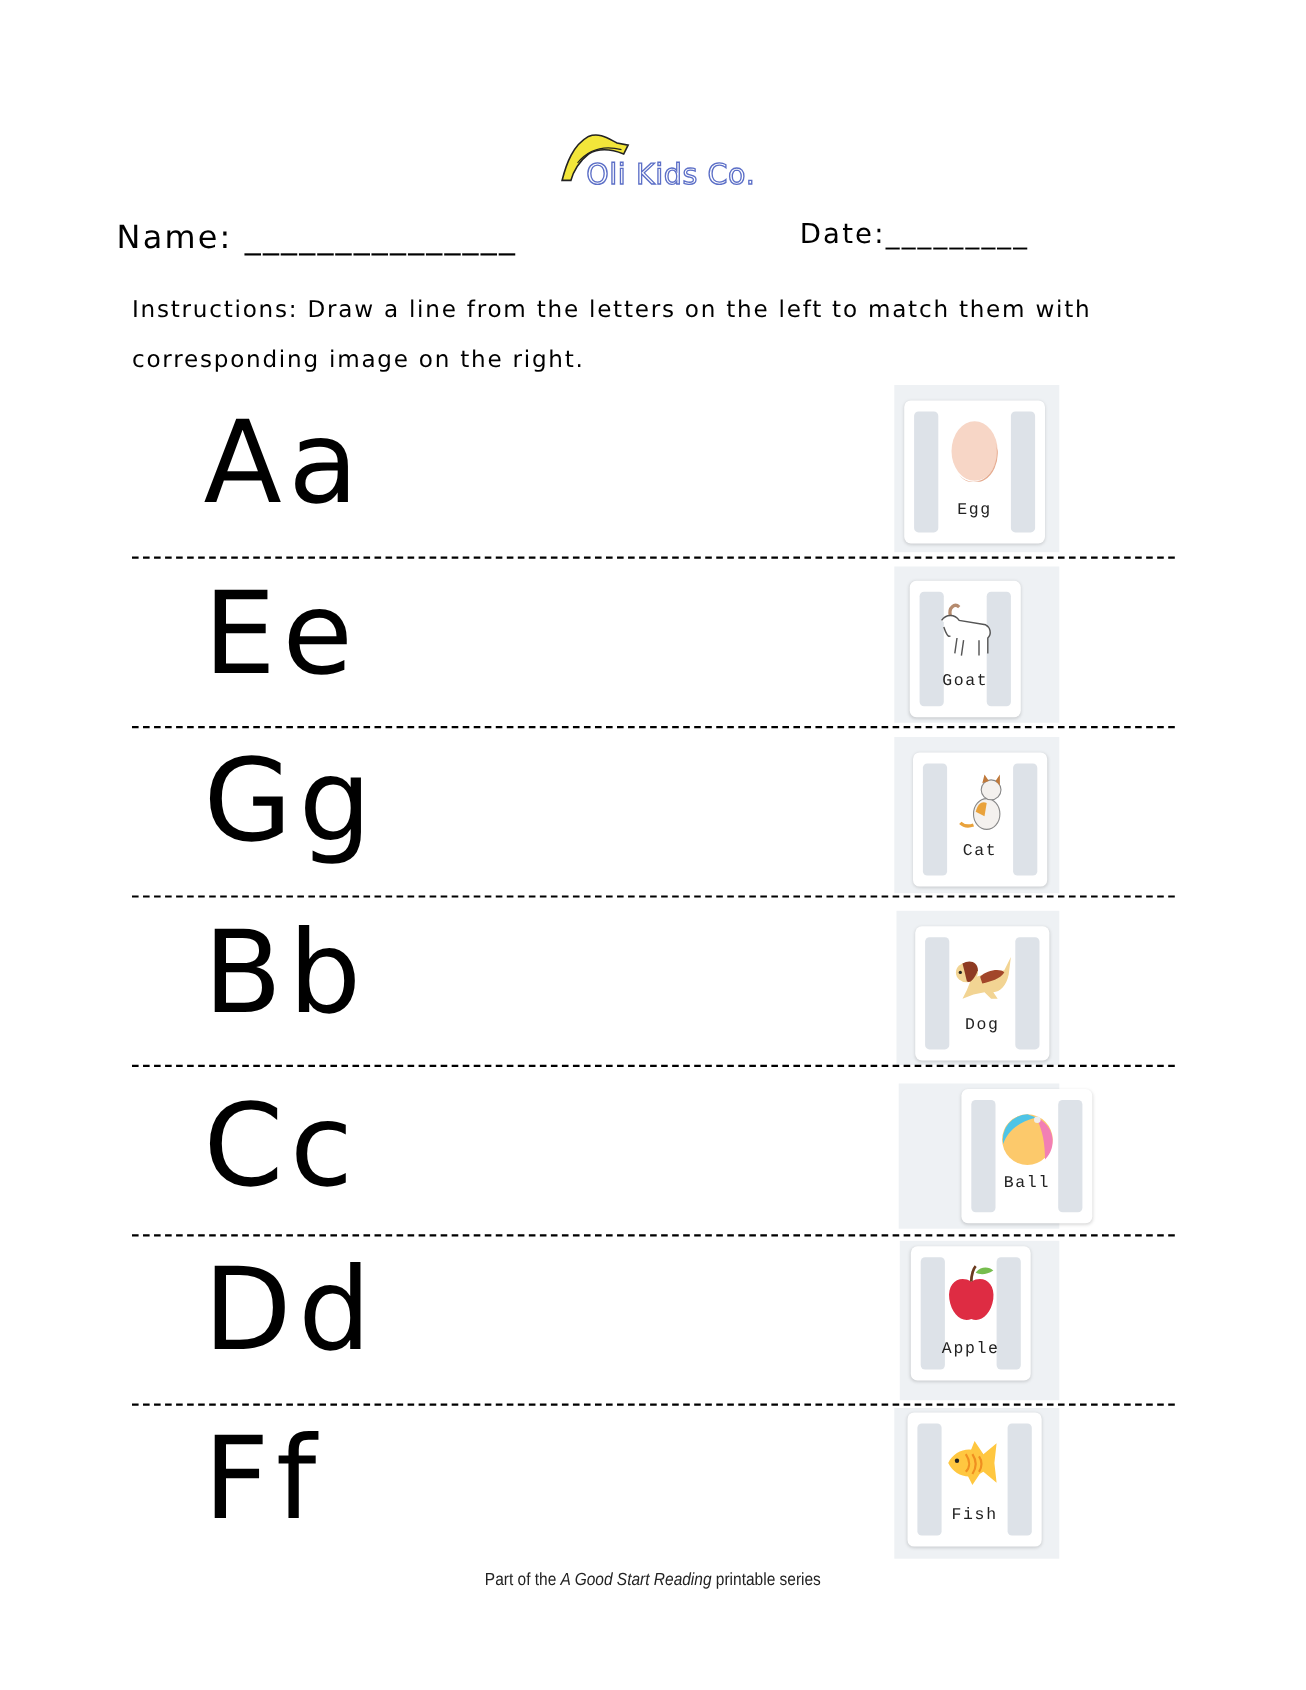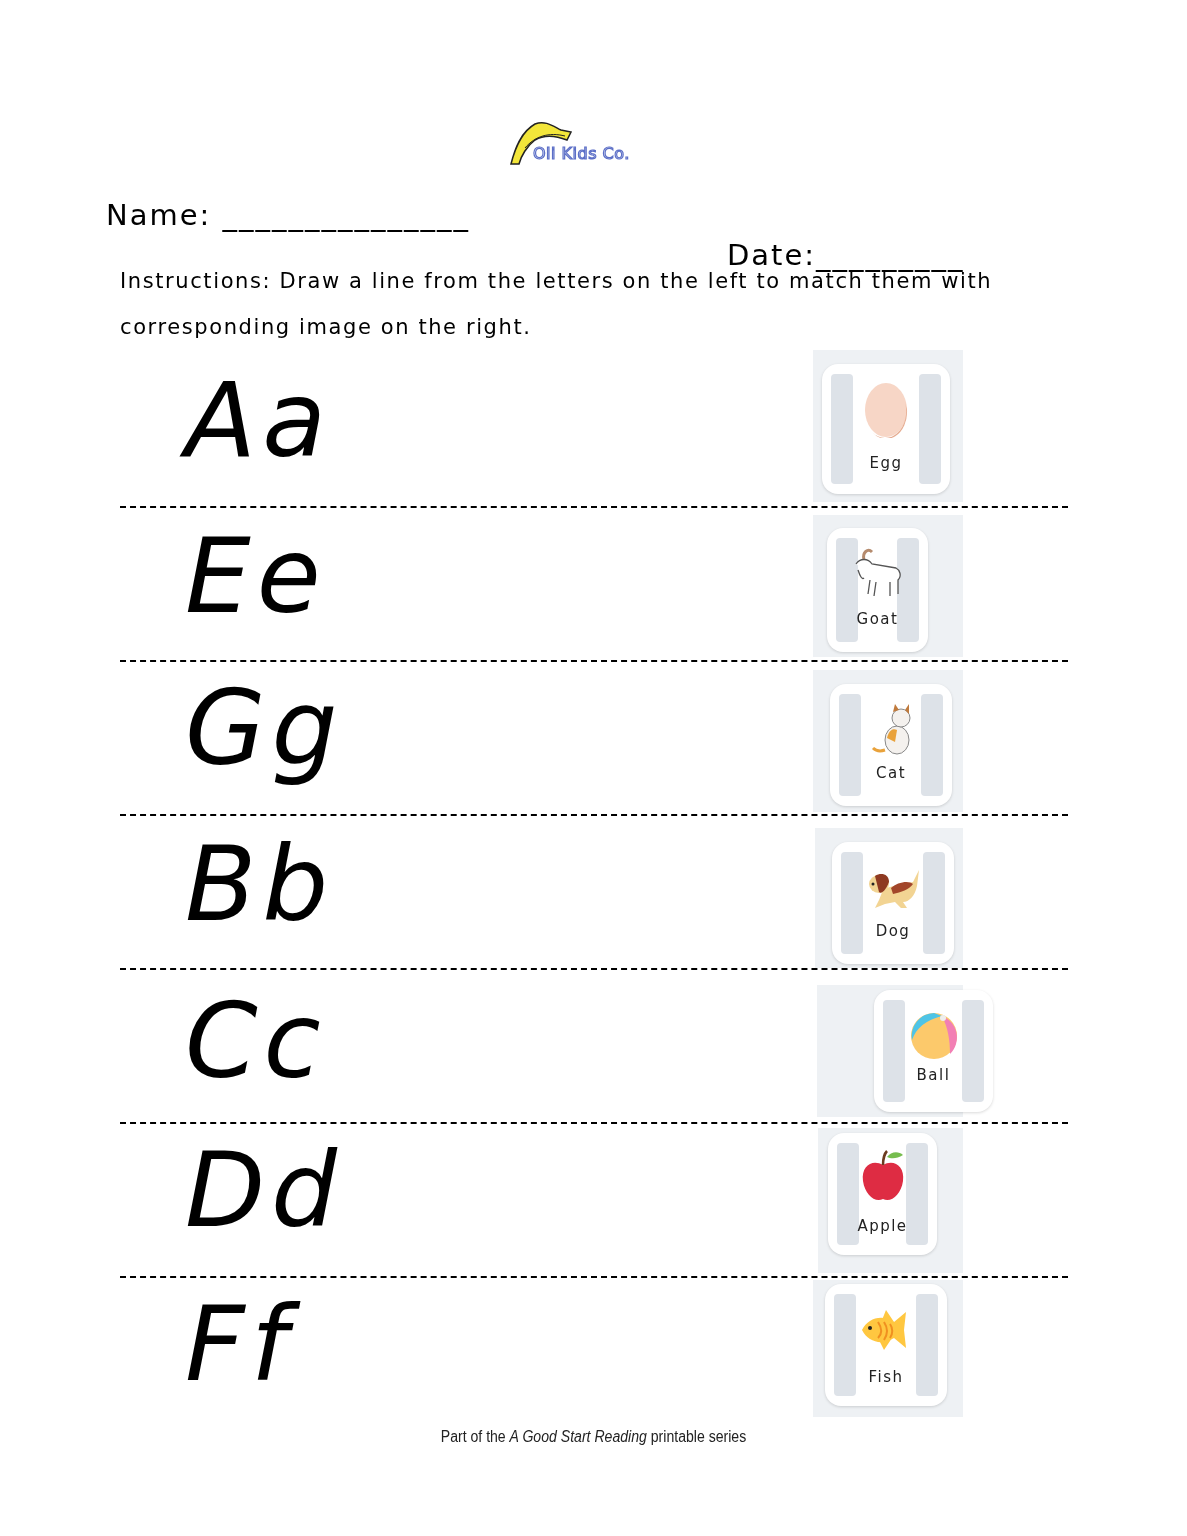--- a/index.html
+++ b/index.html
@@ -1,25 +1,25 @@
 <!DOCTYPE html>
 <html><head>
 <meta charset="utf-8">
 <style>
   html, body { margin: 0; padding: 0; background: #ffffff; }
   body { width: 1187px; height: 1536px; position: relative; overflow: hidden; font-family: "DejaVu Sans", sans-serif; color: #000; }
   .logo { position: absolute; left: 505px; top: 118px; width: 180px; height: 60px; }
-  .logo-text { position: absolute; left: 28px; top: 26px; font-family: "DejaVu Sans", sans-serif; font-size: 16px; color: #fff; -webkit-text-stroke: 1.2px #5c6fc7; letter-spacing: 0.5px; white-space: nowrap; }
+  .logo-text { position: absolute; left: 28px; top: 26px; font-family: "DejaVu Sans", sans-serif; font-size: 26px; color: #fff; -webkit-text-stroke: 1.2px #5c6fc7; letter-spacing: 0.5px; white-space: nowrap; }
   .name-line { position: absolute; left: 106px; top: 198px; font-size: 29px; letter-spacing: 2px; white-space: nowrap; }
-  .date-line { position: absolute; left: 727px; top: 198px; font-size: 29px; letter-spacing: 2px; white-space: nowrap; margin-top: 40px; }
+  .date-line { position: absolute; left: 727px; top: 198px; font-size: 25px; letter-spacing: 2px; white-space: nowrap; }
   .instructions { position: absolute; left: 120px; top: 258px; width: 940px; font-size: 21px; line-height: 46px; letter-spacing: 1.6px; }
-  .letters { position: absolute; left: 185px; font-family: "DejaVu Sans", sans-serif; font-size: 104px; letter-spacing: 6px; line-height: 1; font-style: italic; }
+  .letters { position: absolute; left: 185px; font-family: "DejaVu Sans", sans-serif; font-size: 104px; letter-spacing: 6px; line-height: 1; }
   .divider { position: absolute; left: 120px; width: 948px; border-top: 2px dashed #000; height: 0; }
   .card-outer { position: absolute; background: #eef1f4; }
-  .card { position: absolute; background: #ffffff; border-radius: 16px; box-shadow: 0 1px 3px rgba(0,0,0,0.15); }
+  .card { position: absolute; background: #ffffff; border-radius: 6px; box-shadow: 0 1px 3px rgba(0,0,0,0.15); font-family: Liberation Mono, monospace; }
   .card .bar-l, .card .bar-r { position: absolute; top: 10px; bottom: 10px; width: 22px; background: #dde2e8; border-radius: 4px; }
   .card .bar-l { left: 9px; } .card .bar-r { right: 9px; }
   .card .pic { position: absolute; left: 50%; transform: translateX(-50%); top: 14px; width: 56px; height: 60px; }
   .card .label { position: absolute; left: 0; right: 0; bottom: 30px; text-align: center; font-size: 15px; letter-spacing: 1.5px; color: #222; }
   .footer { position: absolute; left: 0; width: 1187px; top: 1428px; text-align: center; font-family: "Liberation Sans", sans-serif; font-size: 16px; color: #222; transform: scaleX(0.88); }
   .footer i { font-style: italic; }
 </style>
 </head>
 <body>
 

